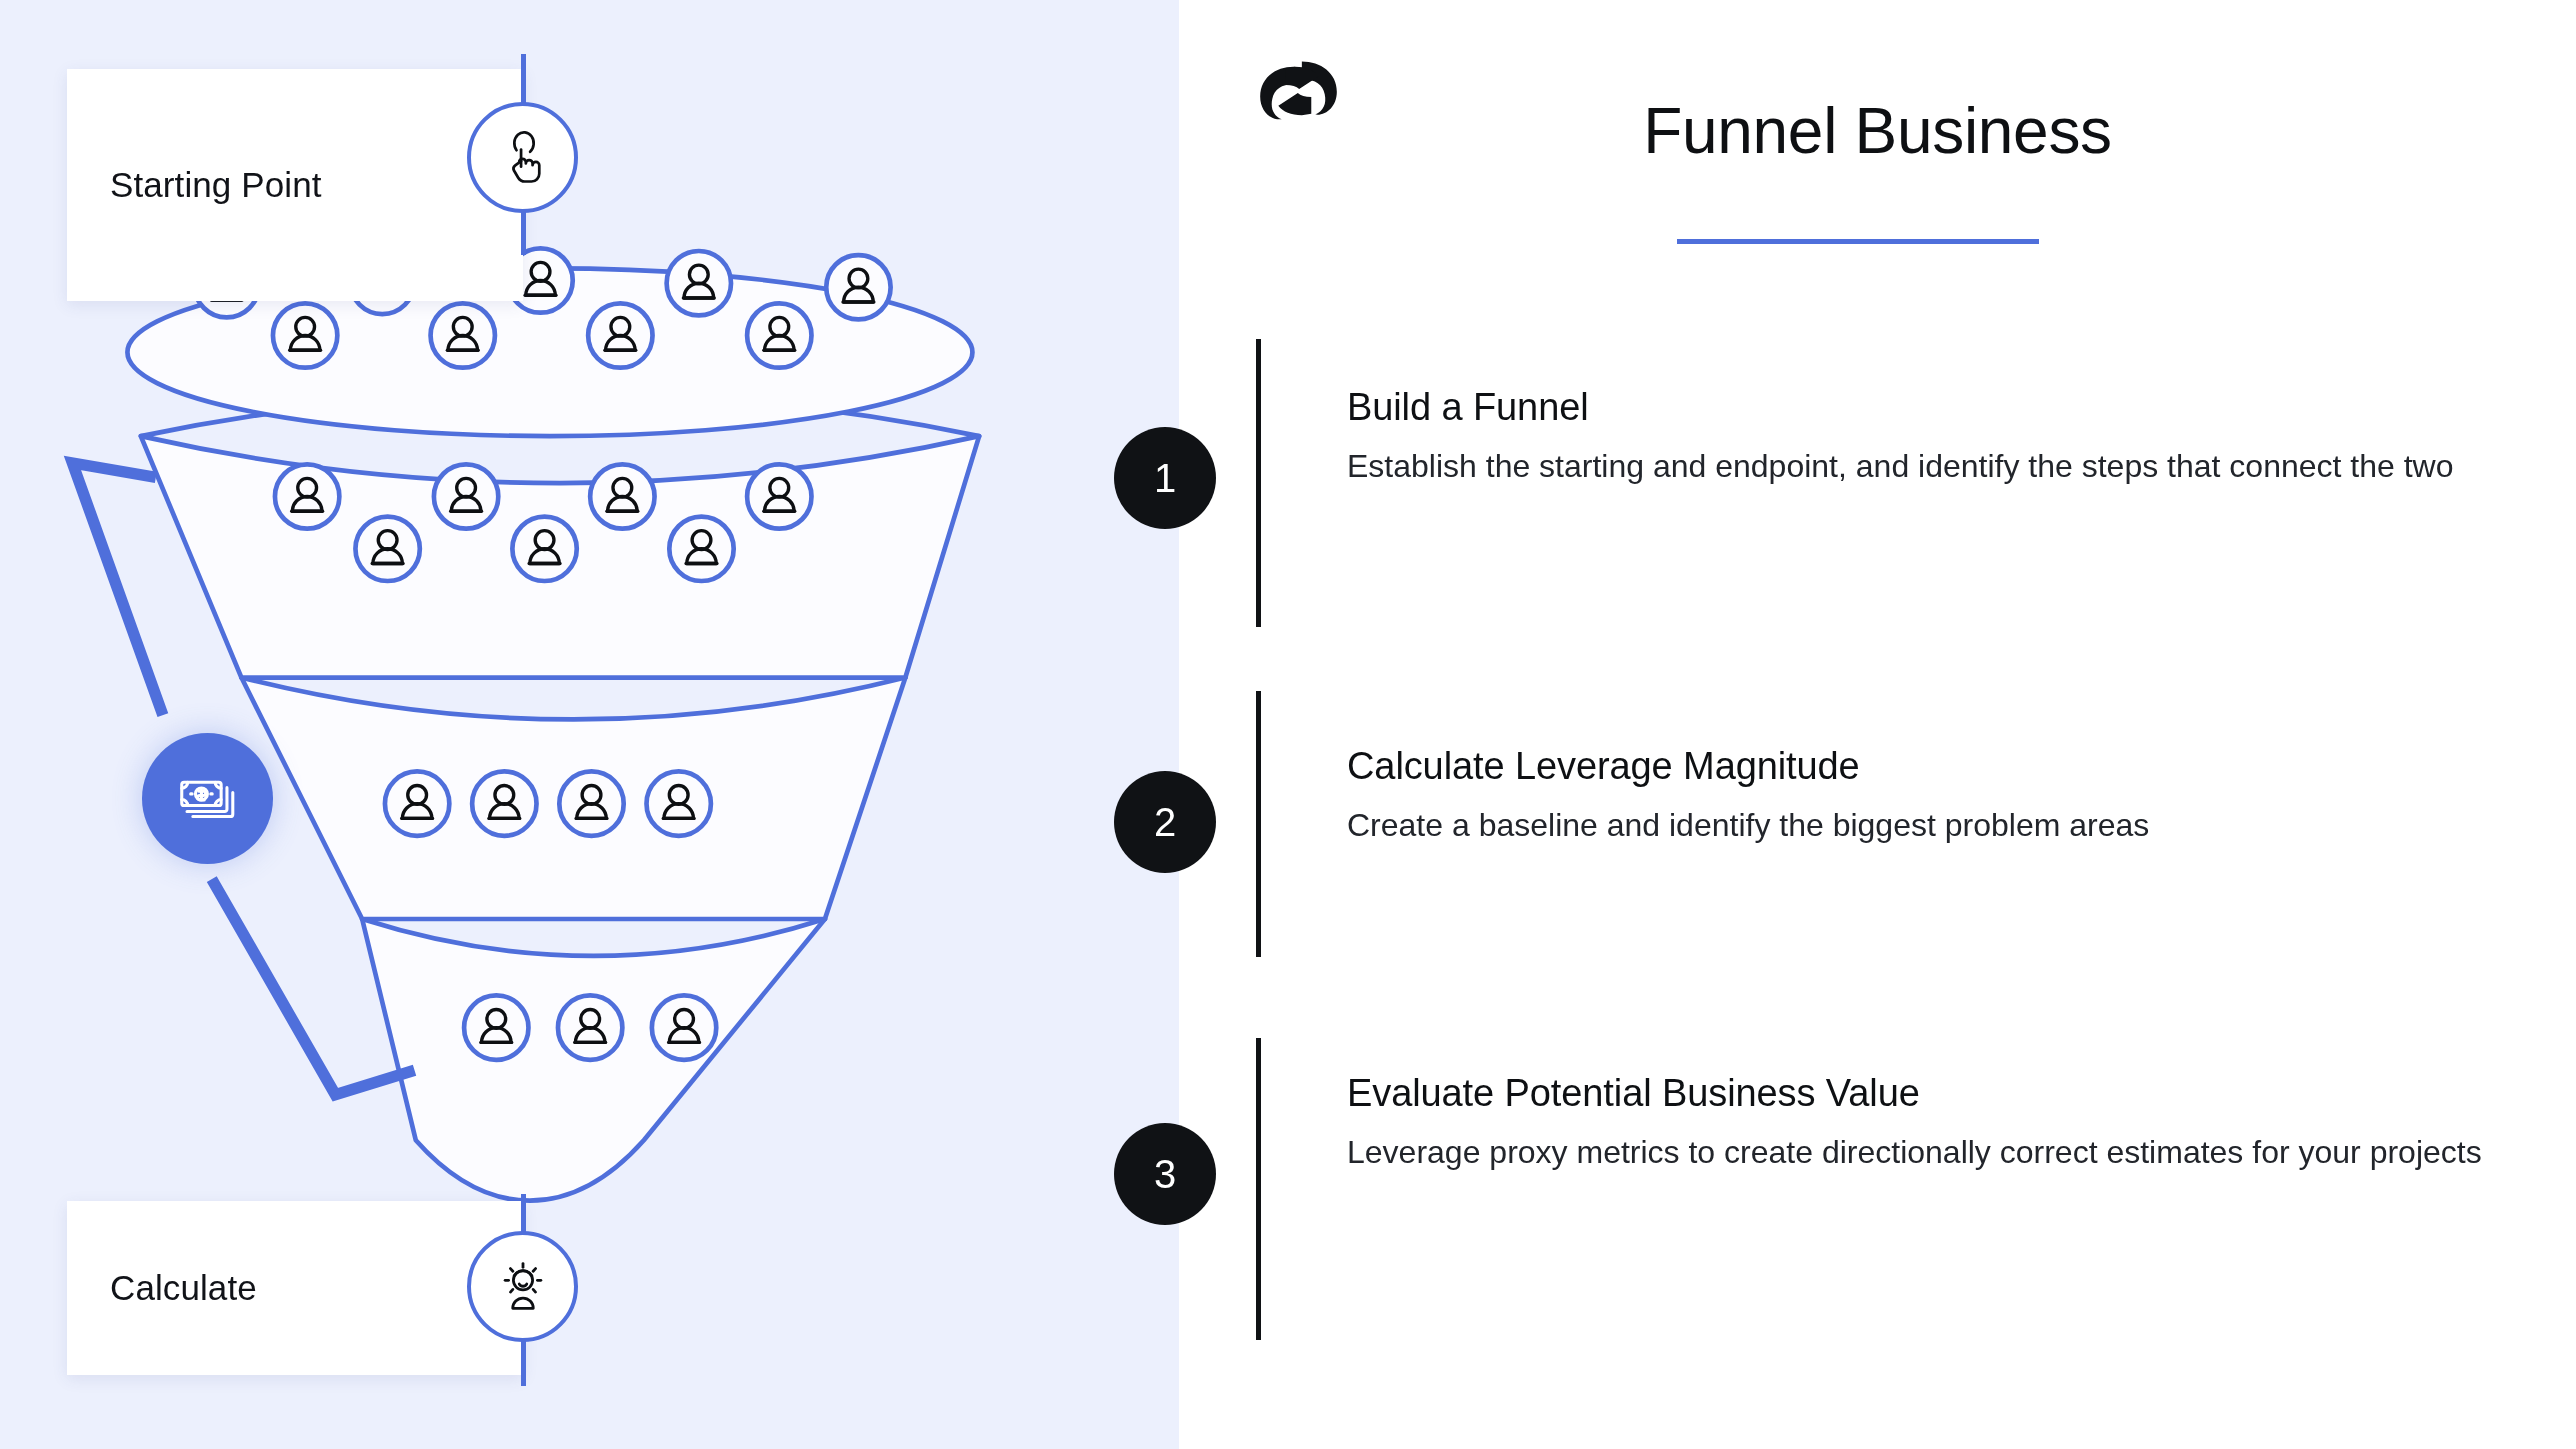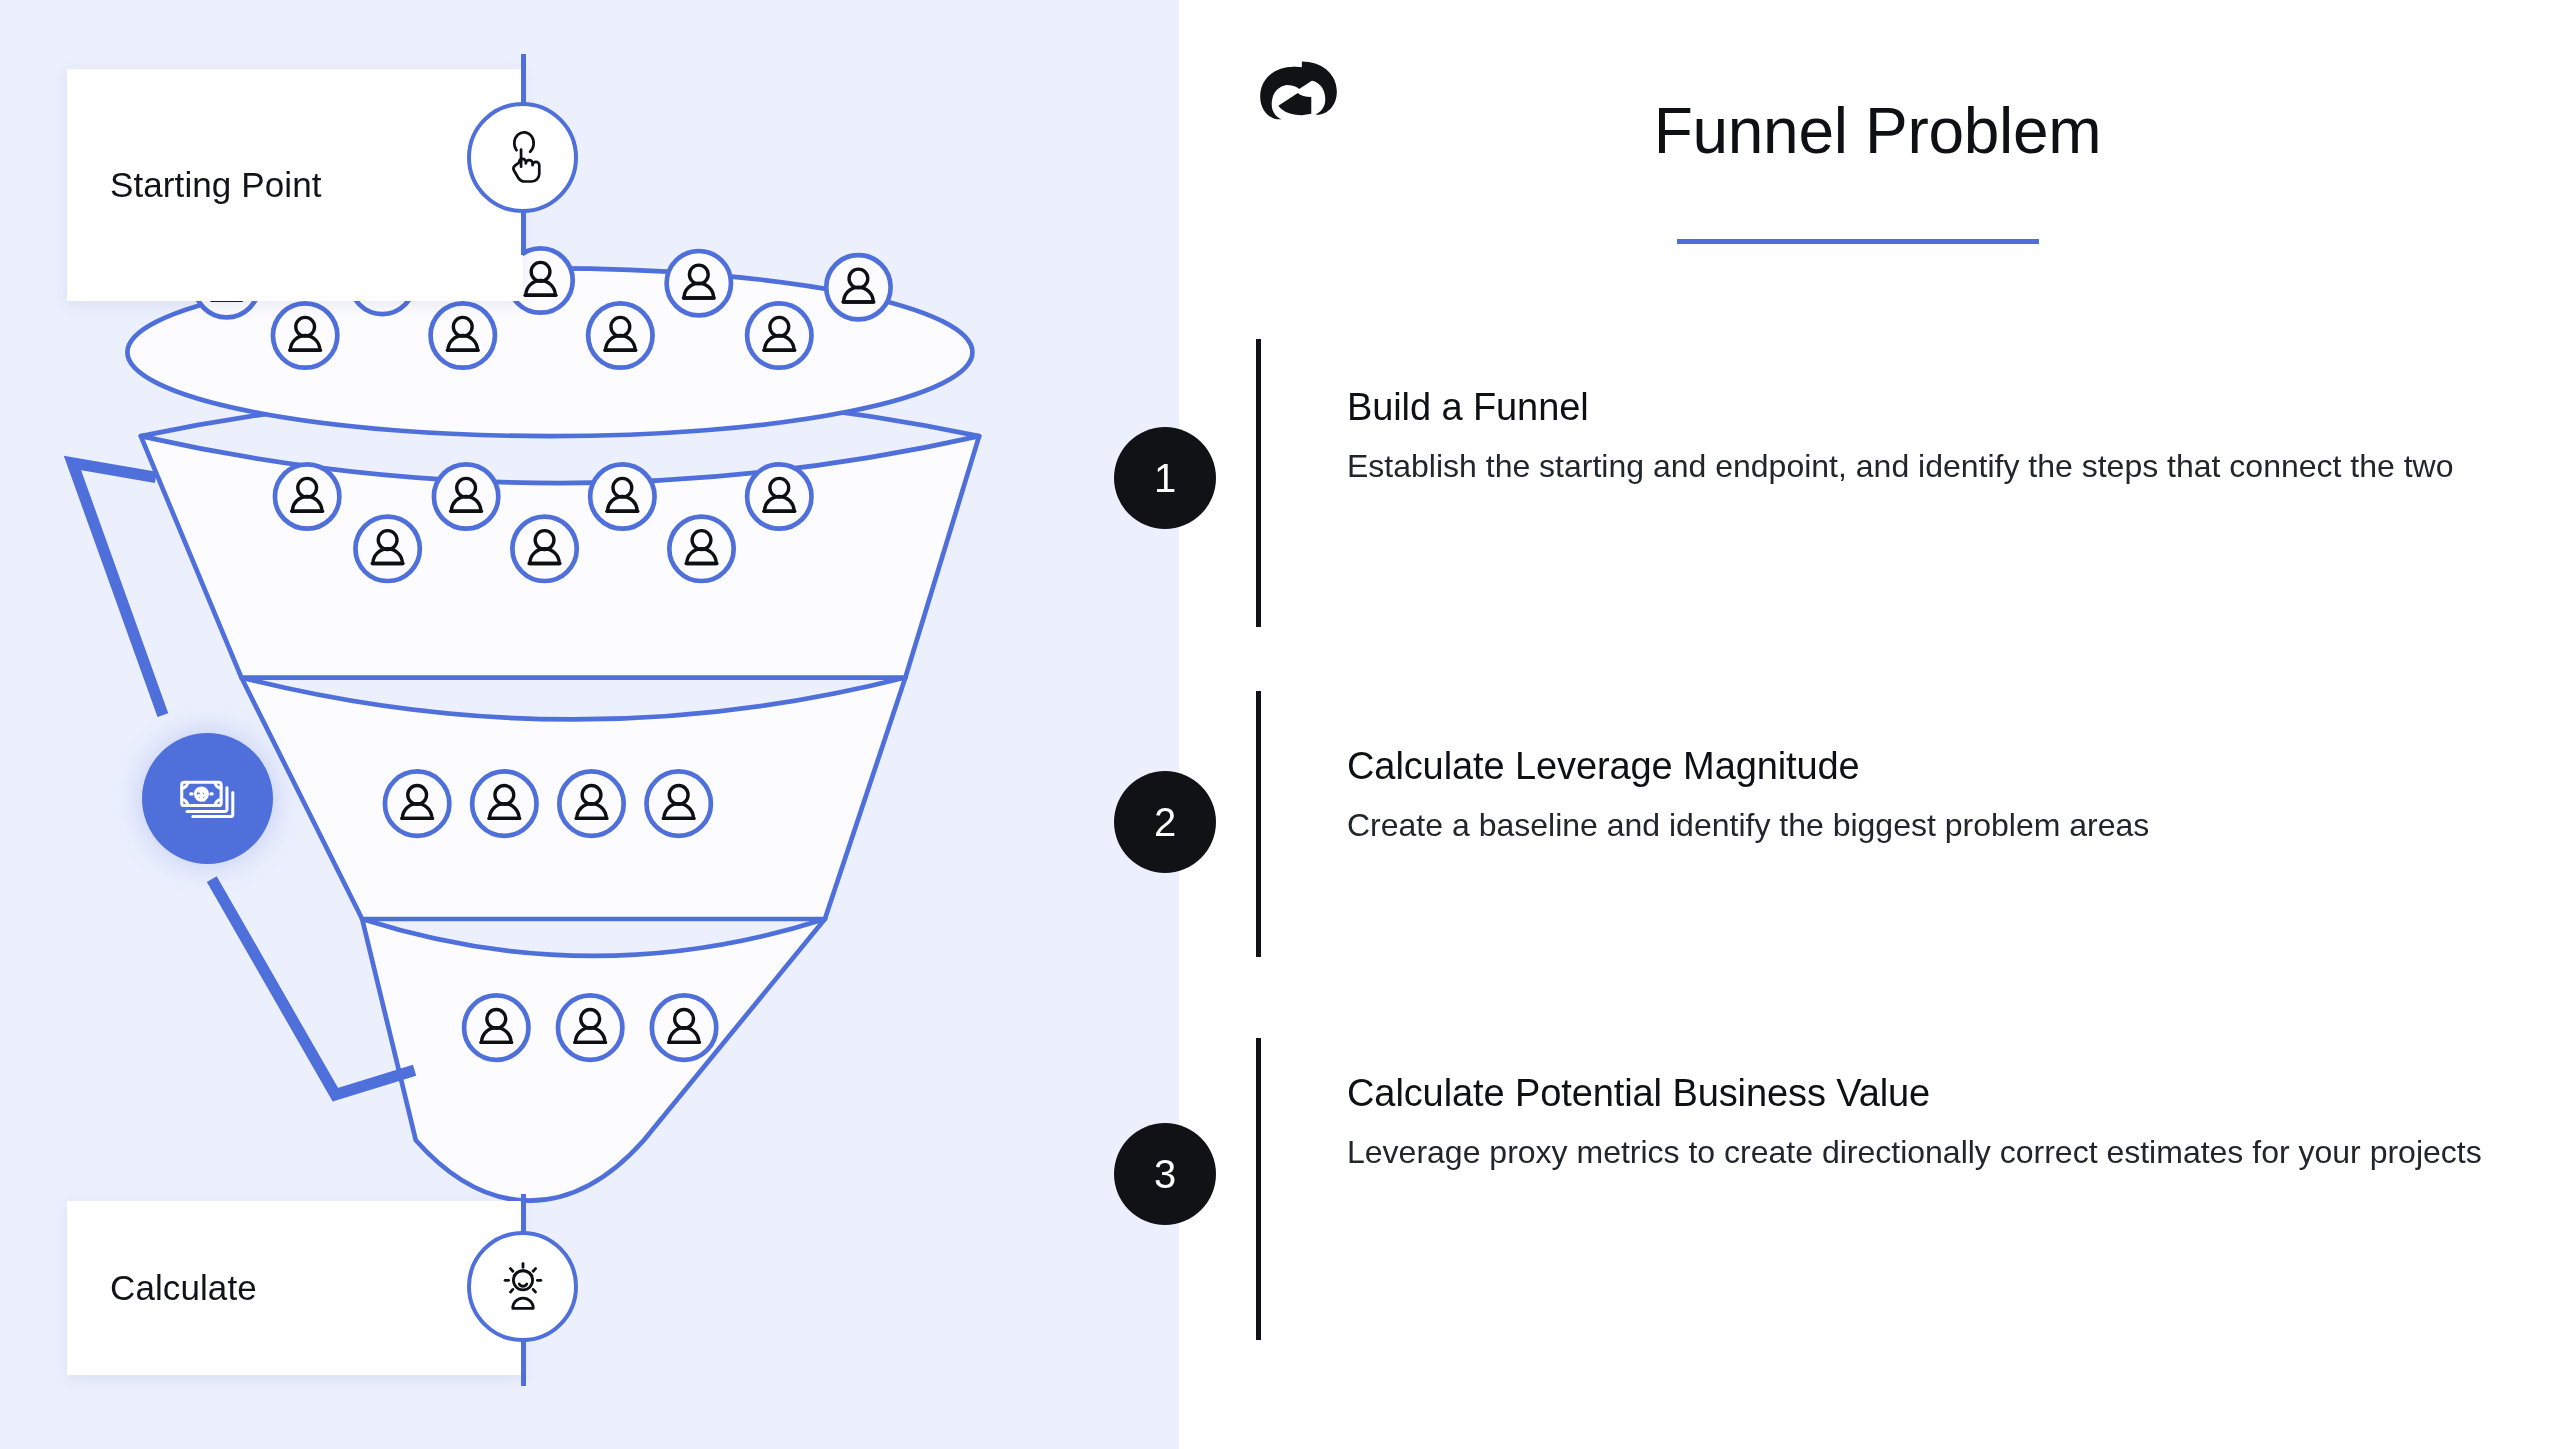--- a/index.html
+++ b/index.html
@@ -416,21 +416,21 @@
 
   <div class="logo">
     <svg viewBox="0 0 126 116" width="85" height="78">
       <path d="M6 66 C6 38 30 21 58 22 L58 48 C40 47 27 54 24 70 C21 84 26 95 38 100 C22 102 6 88 6 66 Z" fill="#101215"></path>
       <path d="M68 14 C96 14 120 31 120 59 C120 81 104 95 88 93 C100 88 105 77 102 63 C99 47 86 40 68 41 Z" fill="#101215"></path>
       <path d="M58 22 C74 22 86 27 93 36 L64 55 C60 51 53 49 44 49 L44 24 Z" fill="#101215"></path>
       <path d="M68 94 C52 94 40 89 33 80 L62 61 C66 65 73 67 82 67 L82 92 Z" fill="#101215"></path>
     </svg>
   </div>
 
-  <h1 class="page-title">Funnel Problem</h1>
+  <h1 class="page-title">Funnel Business</h1>
   <div class="title-rule"></div>
 
   <div class="step" id="step-1">
     <div class="step-divider"></div>
     <div class="step-badge">1</div>
     <div class="step-body">
       <h2 class="step-heading">Build a Funnel</h2>
       <p class="step-desc">Establish the starting and endpoint, and identify the steps that connect the two</p>
     </div>
   </div>
@@ -441,19 +441,19 @@
     <div class="step-body">
       <h2 class="step-heading">Calculate Leverage Magnitude</h2>
       <p class="step-desc">Create a baseline and identify the biggest problem areas</p>
     </div>
   </div>
 
   <div class="step" id="step-3">
     <div class="step-divider"></div>
     <div class="step-badge">3</div>
     <div class="step-body">
-      <h2 class="step-heading">Calculate Potential Business Value</h2>
+      <h2 class="step-heading">Evaluate Potential Business Value</h2>
       <p class="step-desc">Leverage proxy metrics to create directionally correct estimates for your projects</p>
     </div>
   </div>
 
 </div>
 
 
 </body></html>

